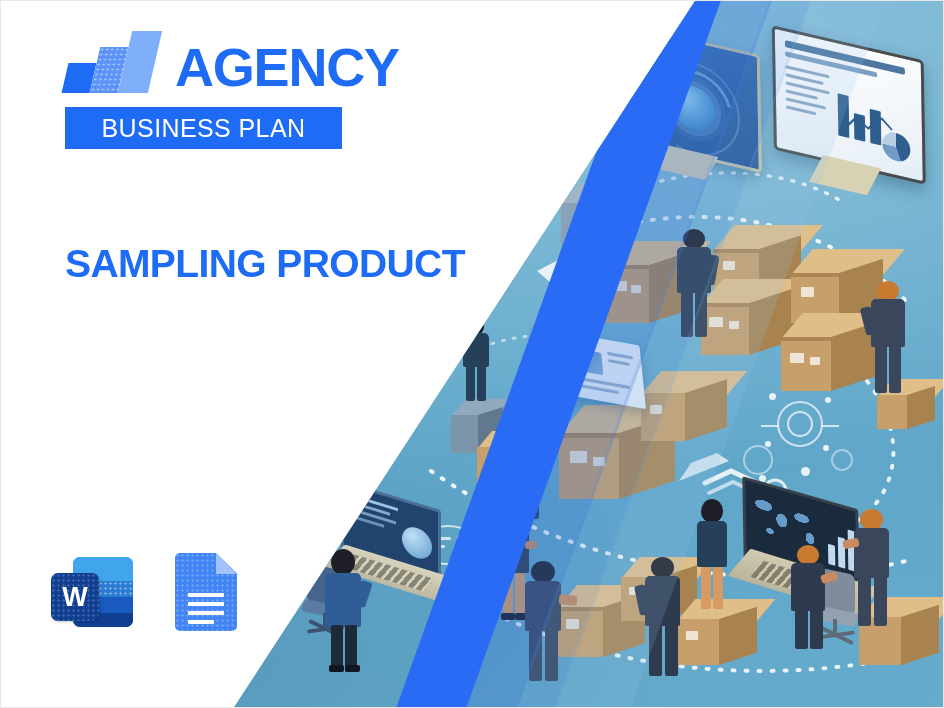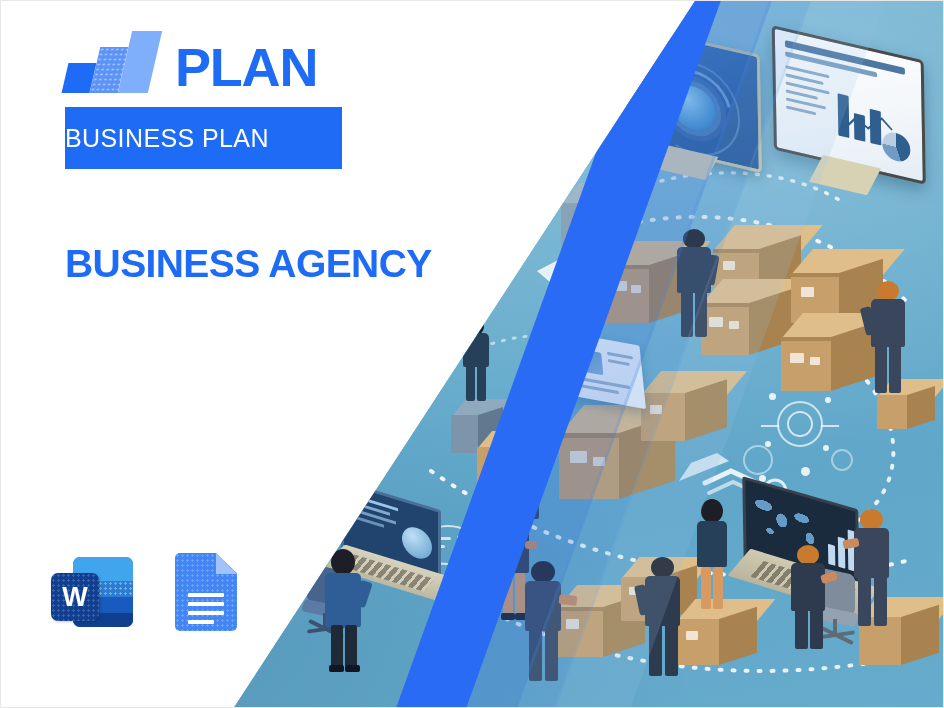--- a/index.html
+++ b/index.html
@@ -159,22 +159,22 @@
   #logoMark { position:relative; width:92px; height:62px; }
   #logoMark i { position:absolute; bottom:0; display:block; transform:skewX(-13deg); }
   #logoMark .b1 { left:0;  width:28px; height:30px; background:#1E6BF5; }
   #logoMark .b2 { left:30px; width:28px; height:46px; background:#5B93F7;
     background-image:radial-gradient(rgba(255,255,255,.55) 1px, transparent 1.2px);
     background-size:5px 5px; }
   #logoMark .b3 { left:60px; width:30px; height:62px; background:#7FAEFA; }
   #logoWord { font-size:54px; font-weight:700; color:#1E6BF5; letter-spacing:-1.2px;
     line-height:.92; font-family:"Liberation Sans", sans-serif; }
 
-  #badge { position:absolute; left:64px; top:106px; width:277px; height:62px;
-    background:#1E6BF5; display:flex; align-items:center; }
+  #badge { position:absolute; left:64px; top:106px; width:277px; height:42px;
+    background:#1E6BF5; display:flex; align-items:center; justify-content:center; }
   #badgeText { color:#fff; font-size:25px; letter-spacing:.4px; font-weight:400; }
 
   #title { position:absolute; left:64px; top:240px; color:#1E6BF5;
     font-size:39px; font-weight:700; line-height:1.18; letter-spacing:-.6px; }
   #title span { display:block; white-space:nowrap; }
 
   #fileIcons { position:absolute; left:50px; top:552px; display:flex; align-items:center; gap:36px; }
 
   
   #wordIcon { position:relative; width:88px; height:78px; }
@@ -550,29 +550,29 @@
     <div class="band" id="bandA"></div>
     <div class="band" id="bandSolid"></div>
   </div>
 
   <div id="logo">
     <div id="logoMark">
       <i class="b1"></i>
         <i class="b2"></i>
         <i class="b3"></i>
     </div>
-    <div id="logoWord">PLAN</div>
+    <div id="logoWord">AGENCY</div>
   </div>
 
   <div id="badge">
     <span id="badgeText">BUSINESS PLAN</span>
   </div>
 
   <div id="title">
-    <span>BUSINESS AGENCY</span>
+    <span>SAMPLING PRODUCT</span>
   </div>
 
   <div id="fileIcons">
     <div id="wordIcon">
       <div class="sheet">
           <i class="s1"></i>
           <i class="s2"></i>
           <i class="s3"></i>
           <i class="s4"></i>
         </div>

